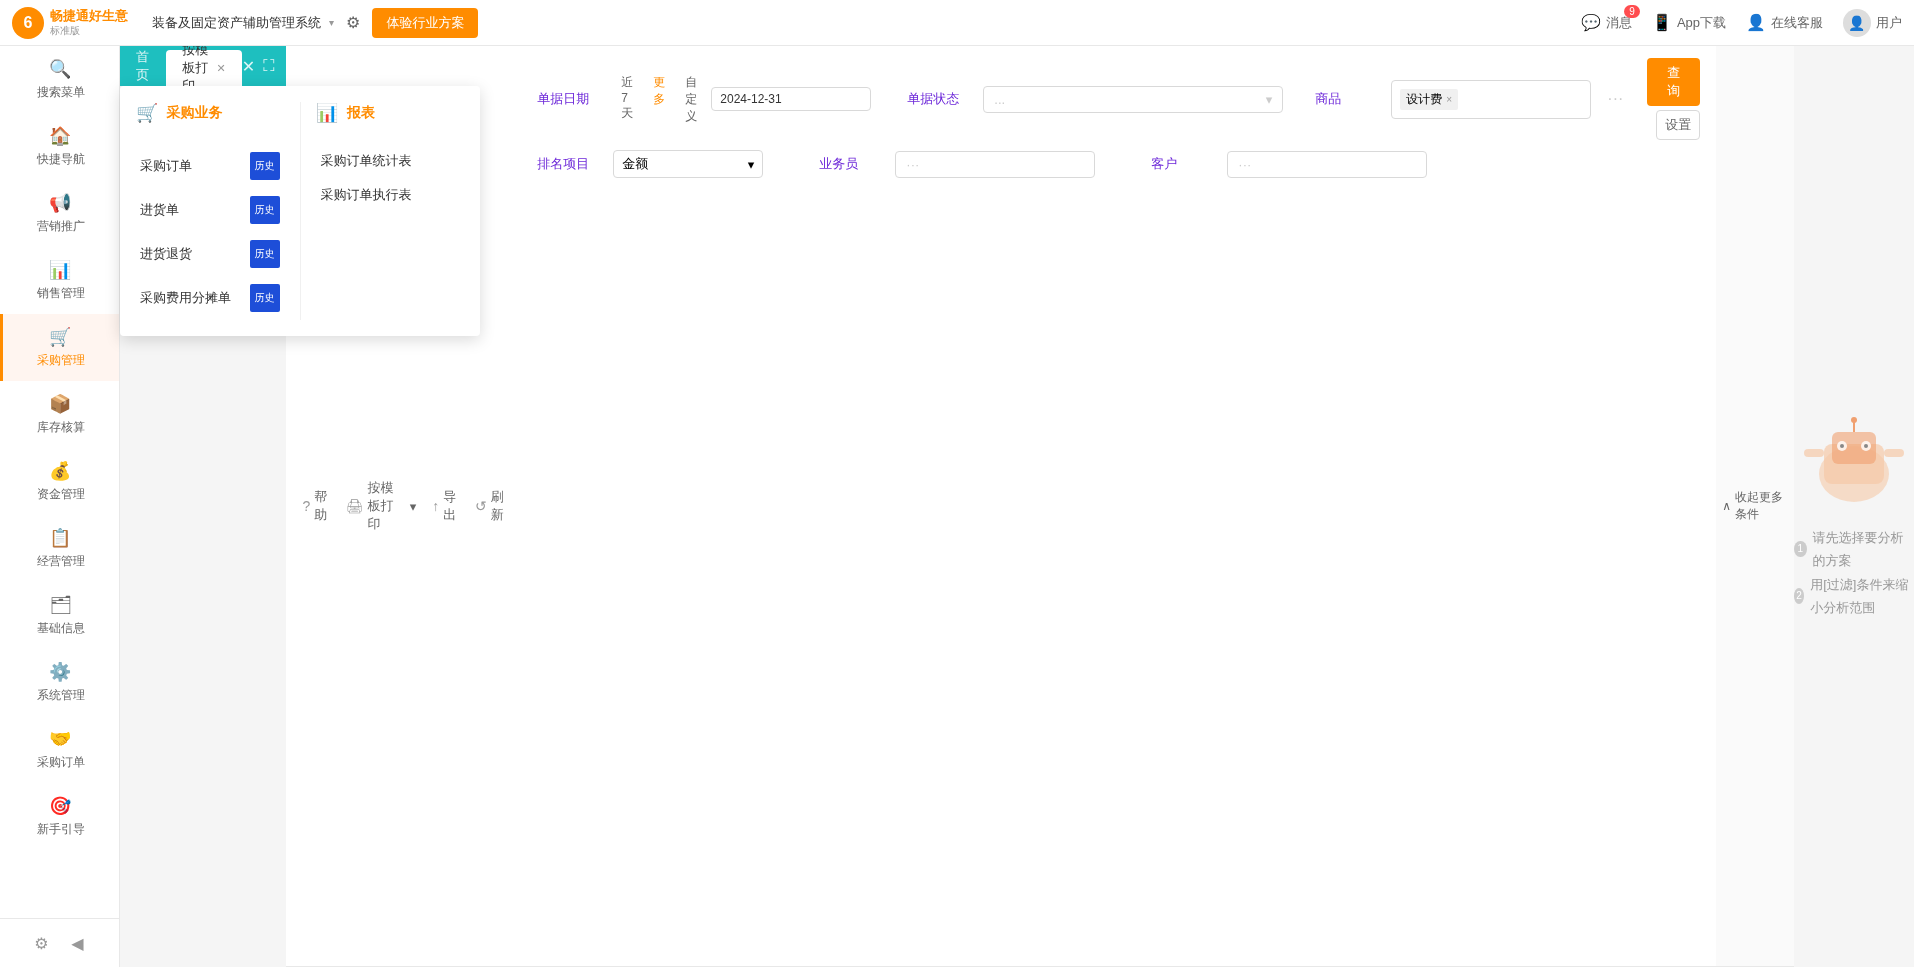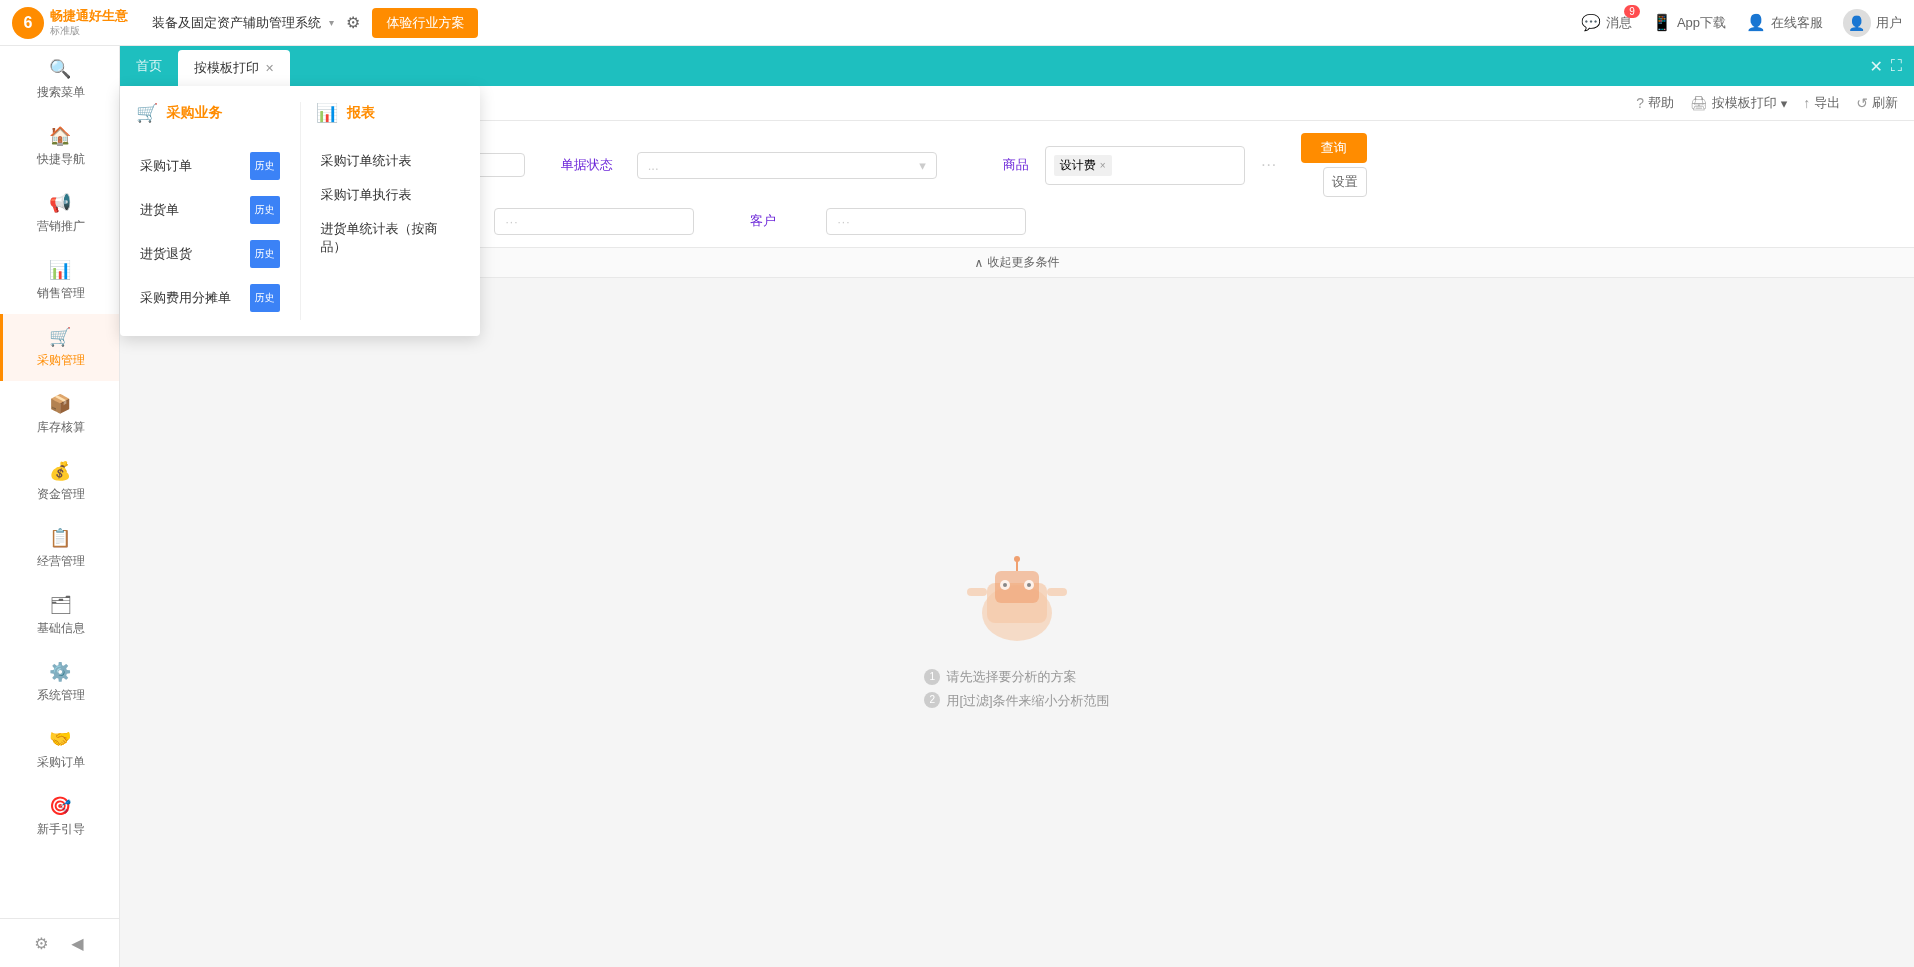--- a/index.html
+++ b/index.html
@@ -159,21 +159,21 @@
       justify-content: center;
       color: #999;
       cursor: pointer;
       font-size: 16px;
     }
 
     
     .content-area {
       flex: 1;
       display: flex;
-      flex-direction: column;
+      flex-direction: row;
       overflow: hidden;
       position: relative;
     }
 
     
     .tab-bar {
       background: #1ebfbf;
       height: 40px;
       display: flex;
       align-items: center;
@@ -408,21 +408,21 @@
     .menu-item {
       display: flex;
       align-items: center;
       justify-content: space-between;
       padding: 8px 4px;
       cursor: pointer;
       color: #333;
       font-size: 13px;
     }
     .menu-item-badge {
-      background: #3b82f6;
+      background: #1d4ed8;
       color: #fff;
       font-size: 10px;
       padding: 7px 5px;
       border-radius: 2px;
     }
 
     
     .overlay {
       position: fixed;
       top: 0; left: 0; right: 0; bottom: 0;
@@ -593,21 +593,21 @@
           </div>
           <div class="date-range">2024-12-31</div>
         </div>
 
         <span class="filter-label" style="margin-left:20px;">单据状态</span>
         <div class="filter-input" style="min-width:300px;">
           <span style="color:#ccc;">...</span>
           <span class="arrow">▾</span>
         </div>
 
-        <span class="filter-label" style="margin-left:16px;text-align:right;">商品</span>
+        <span class="filter-label" style="margin-left:16px;">商品</span>
         <div class="tag-input">
           <div class="tag">
             <span>设计费</span>
             <span class="tag-close">×</span>
           </div>
         </div>
         <span class="ellipsis-btn">···</span>
 
         <div class="query-actions">
           <button class="btn-query">查询</button>
@@ -700,19 +700,16 @@
         <div class="menu-section-title">
           <span class="menu-section-icon">📊</span>
           <span>报表</span>
         </div>
         <div class="menu-item">
           <span>采购订单统计表</span>
         </div>
         <div class="menu-item">
           <span>采购订单执行表</span>
         </div>
-        <div class="menu-item">
-          <span>进货单统计表（按商品）</span>
-        </div>
       </div>
     </div>
   </div>
 </div>
 
 </body></html>

